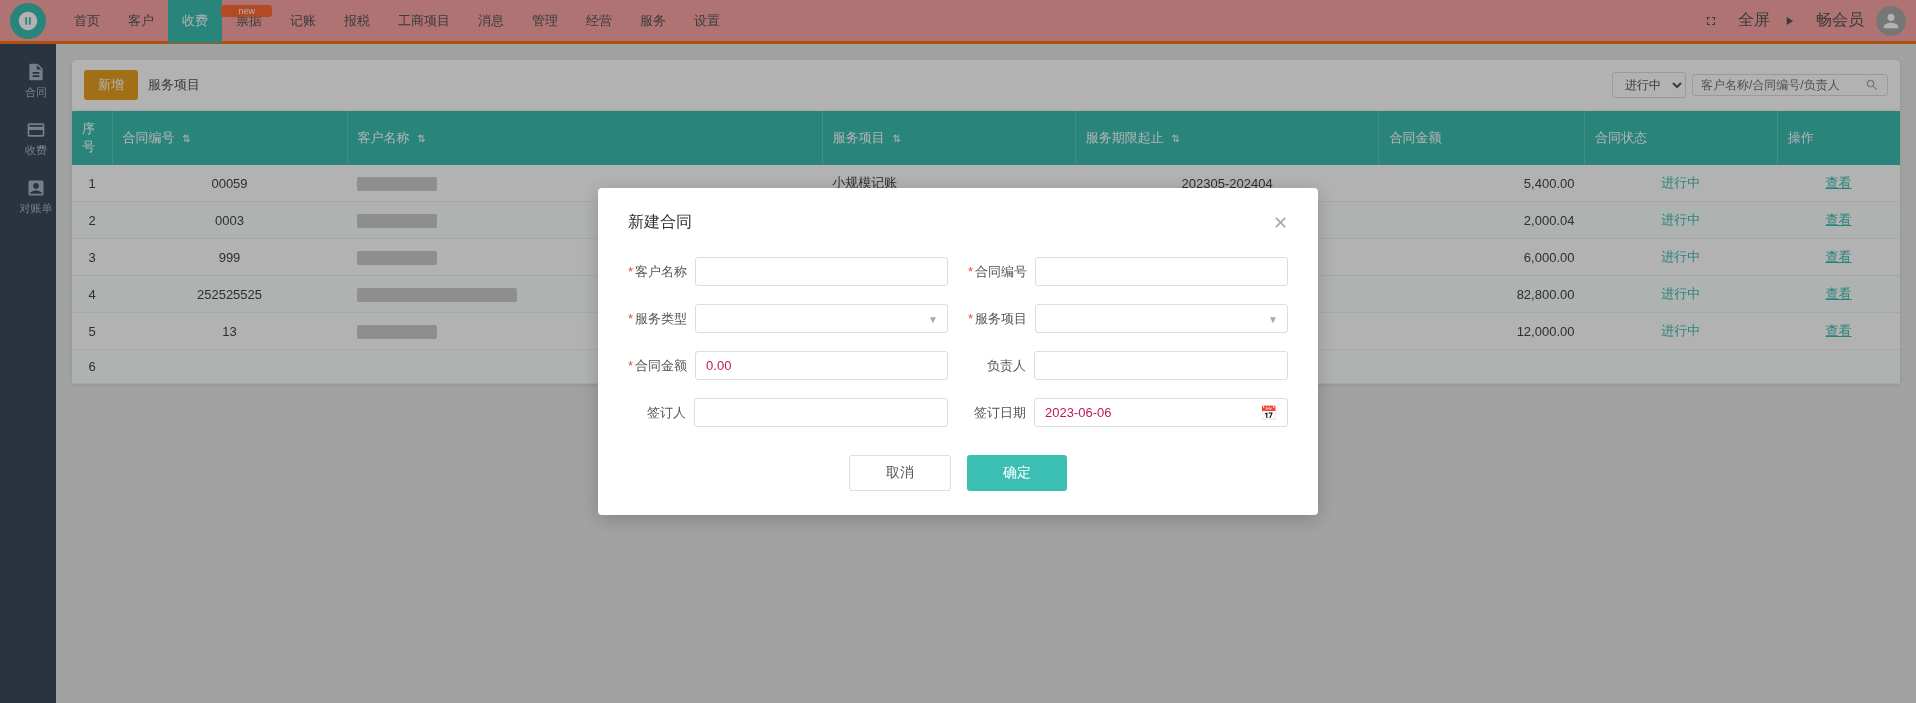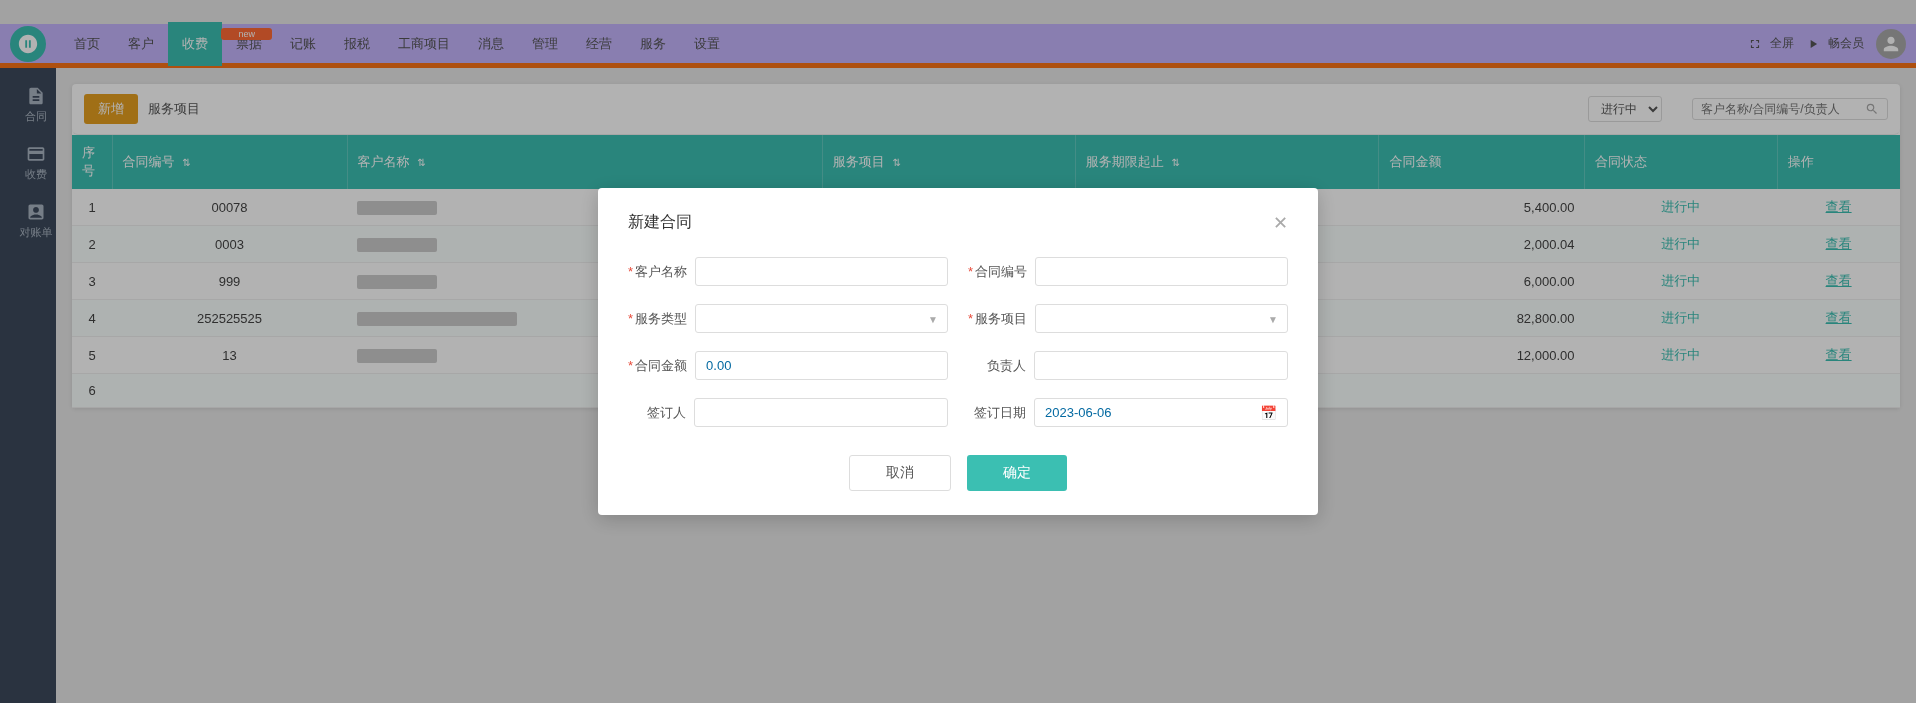--- a/index.html
+++ b/index.html
@@ -1,22 +1,22 @@
 <!DOCTYPE html>
 <html><head>
   <meta charset="utf-8">
   <style>
     * { box-sizing: border-box; margin: 0; padding: 0; }
     body { font-family: "Microsoft YaHei", Arial, sans-serif; font-size: 13px; background: #e8e8e8; overflow: hidden; }
 
     
     .top-nav {
       display: flex; align-items: center;
-      background: #c4b5fd; height: 44px; padding: 0 10px;
-      border-bottom: 5px solid #f97316; position: relative; z-index: 10; margin-top: 24px;
+      background: #fca5a5; height: 44px; padding: 0 10px;
+      border-bottom: 3px solid #f97316; position: relative; z-index: 10;
     }
     .top-nav-logo {
       width: 36px; height: 36px; background: #3bbfb2; border-radius: 50%;
       display: flex; align-items: center; justify-content: center;
       margin-right: 14px; flex-shrink: 0;
     }
     .top-nav-logo svg { width: 22px; height: 22px; fill: white; }
     .nav-items { display: flex; gap: 0; align-items: center; flex: 1; }
     .nav-item {
       padding: 0 14px; height: 44px; display: flex; align-items: center;
@@ -25,22 +25,22 @@
     .nav-item.active { background: #3bbfb2; color: white; }
     .nav-item .badge-new {
       position: absolute; top: 6px; right: 4px;
       background: #ff6b35; color: white; font-size: 9px;
       padding: 1px 17px; border-radius: 3px; line-height: 1.2;
     }
     .nav-right {
       display: flex; align-items: center; gap: 12px; margin-left: auto;
     }
     .nav-right-btn {
-      display: flex; align-items: center; gap: 8px;
-      color: #555; font-size: 12px; cursor: pointer; font-family: Liberation Serif, serif;
+      display: flex; align-items: center; gap: 20px;
+      color: #555; font-size: 16px; cursor: pointer; font-family: Liberation Serif, serif;
     }
     .user-avatar {
       width: 30px; height: 30px; border-radius: 50%;
       background: #aaa; display: flex; align-items: center; justify-content: center;
       color: white; font-size: 14px; cursor: pointer;
     }
 
     
     .main-layout { display: flex; height: calc(100vh - 44px); }
 
@@ -75,21 +75,21 @@
       padding: 6px 14px; border-radius: 3px; cursor: pointer; font-size: 13px;
     }
     .toolbar-label { color: #555; font-size: 13px; }
     .toolbar-right { margin-left: auto; display: flex; align-items: center; gap: 6px; }
     .status-select {
       border: 1px solid #ddd; border-radius: 3px; padding: 4px 8px;
       font-size: 12px; color: #555; background: white; cursor: pointer;
     }
     .search-box {
       display: flex; align-items: center; border: 1px solid #ddd;
-      border-radius: 3px; padding: 3px 8px; gap: 4px; background: white; margin-left: 24px;
+      border-radius: 3px; padding: 3px 8px; gap: 4px; background: white;
     }
     .search-box input {
       border: none; outline: none; font-size: 12px; color: #555; width: 160px;
     }
 
     
     .data-table { width: 100%; border-collapse: collapse; }
     .data-table thead tr { background: #3bbfb2; }
     .data-table thead th {
       color: white; padding: 9px 10px; text-align: left;
@@ -145,21 +145,21 @@
     }
     .form-label {
       font-size: 13px; color: #555; white-space: nowrap; flex-shrink: 0;
       min-width: 58px; text-align: right;
     }
     .form-label.required::before {
       content: '*'; color: #e74c3c; margin-right: 2px;
     }
     .form-input {
       flex: 1; border: 1px solid #ddd; border-radius: 3px;
-      padding: 6px 10px; font-size: 13px; color: #0369a1; outline: none;
+      padding: 6px 10px; font-size: 13px; color: #be185d; outline: none;
     }
     .form-select-wrap {
       flex: 1; position: relative; display: flex; align-items: center;
     }
     .form-select {
       flex: 1; border: 1px solid #ddd; border-radius: 3px;
       padding: 6px 30px 6px 10px; font-size: 13px; color: #333;
       outline: none; appearance: none; background: white; cursor: pointer;
     }
     .select-arrow {
@@ -283,21 +283,21 @@
             <th>服务项目 <span class="sort-icon">⇅</span></th>
             <th>服务期限起止 <span class="sort-icon">⇅</span></th>
             <th>合同金额</th>
             <th>合同状态</th>
             <th>操作</th>
           </tr>
         </thead>
         <tbody>
           <tr>
             <td class="td-seq">1</td>
-            <td class="td-code">00078</td>
+            <td class="td-code">00059</td>
             <td><span class="blurred-text">&nbsp;&nbsp;&nbsp;&nbsp;&nbsp;&nbsp;&nbsp;&nbsp;&nbsp;&nbsp;&nbsp;&nbsp;</span></td>
             <td>小规模记账</td>
             <td class="td-center">202305-202404</td>
             <td class="td-amount">5,400.00</td>
             <td class="td-center"><span class="status-active">进行中</span></td>
             <td class="td-center"><button class="btn-view">查看</button></td>
           </tr>
           <tr>
             <td class="td-seq">2</td>
             <td class="td-code">0003</td>

